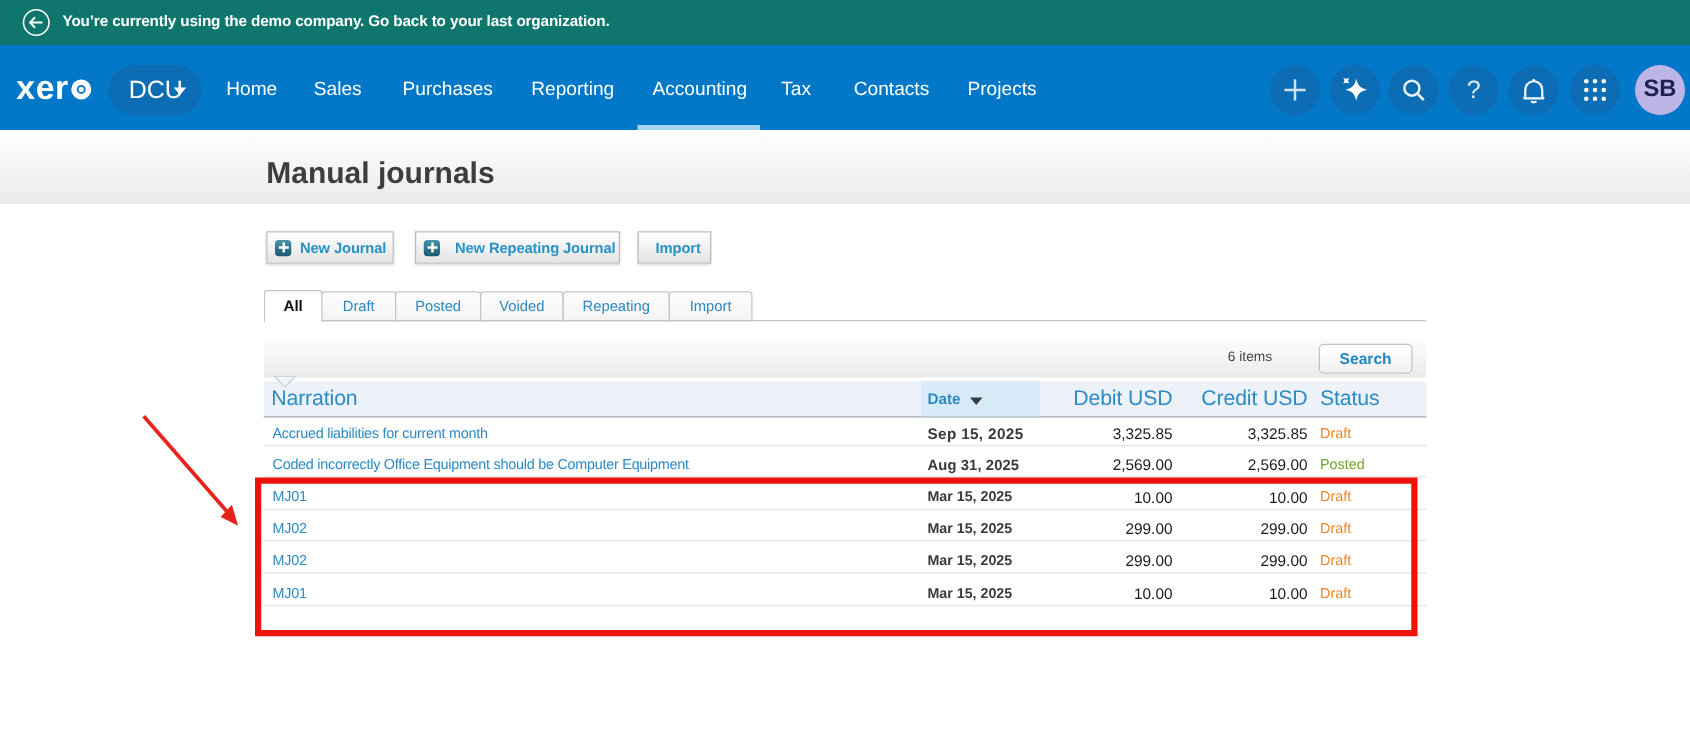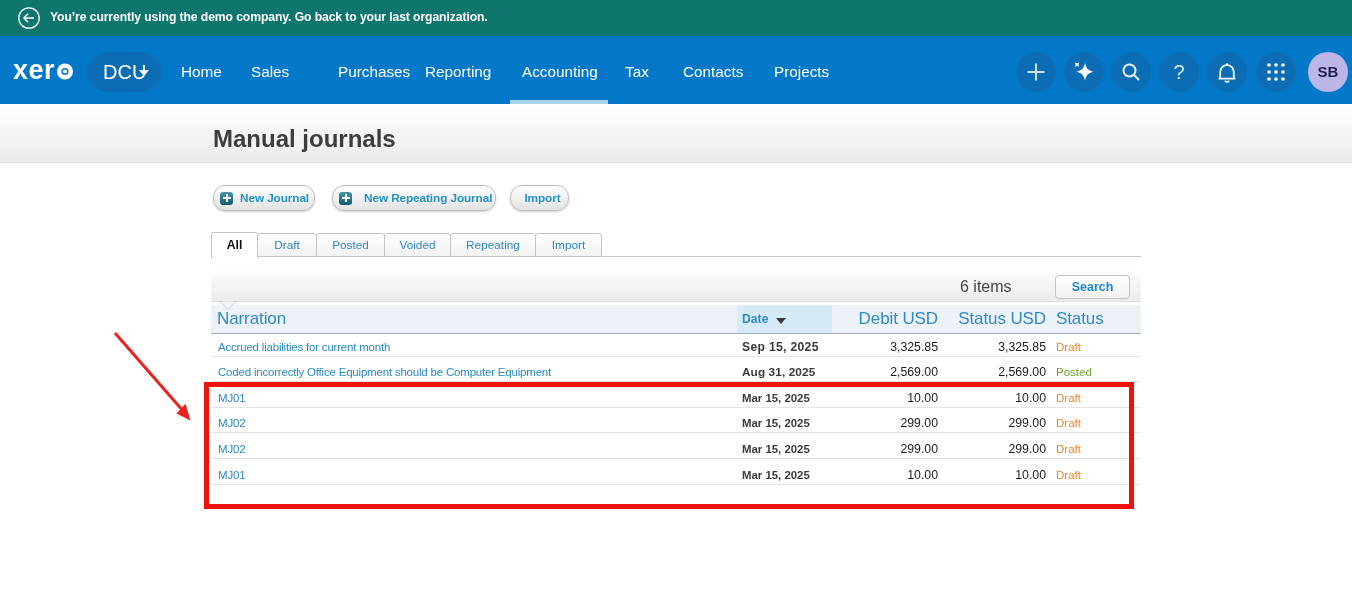--- a/index.html
+++ b/index.html
@@ -26,37 +26,37 @@
     <circle cx="52" cy="19.5" r="5.8" fill="none" stroke="#fff" stroke-width="4.4"></circle>
     <circle cx="52" cy="19.5" r="2.1" fill="#fff"></circle>
   </svg>
 
   <div class="abs" style="left:87px;top:16px;width:74px;height:40px;border-radius:20px;background:#0d6db4"></div>
   <div class="abs" style="left:103px;top:16px;height:40px;line-height:40px;color:#fff;font-size:20px;font-weight:normal">DCU</div>
   <div class="abs" style="left:139px;top:33.5px;width:0;height:0;border-left:5px solid transparent;border-right:5px solid transparent;border-top:6px solid #fff"></div>
 
   <div class="abs menu" style="left:181px">Home</div>
   <div class="abs menu" style="left:251px">Sales</div>
-  <div class="abs menu" style="left:338px">Purchases</div>
+  <div class="abs menu" style="left:322px">Purchases</div>
   <div class="abs menu" style="left:425px">Reporting</div>
   <div class="abs menu" style="left:522px">Accounting</div>
   <div class="abs menu" style="left:625px">Tax</div>
   <div class="abs menu" style="left:683px">Contacts</div>
   <div class="abs menu" style="left:774px">Projects</div>
 
   <div class="abs" style="left:510px;top:64px;width:98px;height:4px;background:#a6d4f2"></div>
 
   <div class="abs circ" style="left:1016px"></div>
   <div class="abs circ" style="left:1063.5px"></div>
   <div class="abs circ" style="left:1111px"></div>
   <div class="abs circ" style="left:1159px"></div>
   <div class="abs circ" style="left:1207px"></div>
   <div class="abs circ" style="left:1256.4px"></div>
   <div class="abs" style="left:1308px;top:16px;width:40px;height:40px;border-radius:50%;background:#bdb5e6"></div>
-  <div class="abs" style="left:1308px;top:16px;width:40px;height:40px;line-height:40px;text-align:center;color:#1d2050;font-size:15px;font-weight:bold">SB</div>
+  <div class="abs" style="left:1308px;top:16px;width:40px;height:40px;line-height:40px;text-align:center;color:#1d2050;font-size:19px;font-weight:bold">SB</div>
 
   <svg class="abs" style="left:1016px;top:16px" width="40" height="40" viewBox="0 0 40 40">
     <line x1="20" y1="11.5" x2="20" y2="28.5" stroke="#cfe2f1" stroke-width="2"></line>
     <line x1="11.5" y1="20" x2="28.5" y2="20" stroke="#cfe2f1" stroke-width="2"></line>
   </svg>
   <svg class="abs" style="left:1063.5px;top:16px" width="40" height="40" viewBox="0 0 40 40">
     <path d="M21 11 C 22.4 16.7 24 18.3 29.6 19.7 C 24 21.1 22.4 22.7 21 28.4 C 19.6 22.7 18 21.1 12.4 19.7 C 18 18.3 19.6 16.7 21 11 Z" fill="#fff"></path>
     <path d="M13 9.2 C 13.6 11.5 14.2 12.1 16.4 12.6 C 14.2 13.1 13.6 13.7 13 16 C 12.4 13.7 11.8 13.1 9.6 12.6 C 11.8 12.1 12.4 11.5 13 9.2 Z" fill="#fff" transform="rotate(45 13 12.6)"></path>
   </svg>
   <svg class="abs" style="left:1111px;top:16px" width="40" height="40" viewBox="0 0 40 40">
@@ -101,33 +101,33 @@
 
 <div class="abs" style="left:211px;top:256px;width:930px;height:1px;background:#c6c6c6"></div>
 <div class="abs tab" style="left:257px;width:60px">Draft</div>
 <div class="abs tab" style="left:316px;width:69px">Posted</div>
 <div class="abs tab" style="left:384px;width:67px">Voided</div>
 <div class="abs tab" style="left:450px;width:86px">Repeating</div>
 <div class="abs tab" style="left:535px;width:67px">Import</div>
 <div class="abs tabactive" style="left:211px;width:47px">All</div>
 
 <div class="abs" style="left:211px;top:271px;width:930px;height:31px;background:linear-gradient(#fcfcfc 0%,#f3f3f3 55%,#ebebeb 100%);border-bottom:1px solid #e0e0e0;border-radius:3px 3px 0 0"></div>
-<div class="abs" style="left:960px;top:271px;width:80px;height:31px;line-height:31px;text-align:left;font-size:16px;color:#444">6 items</div>
+<div class="abs" style="left:960px;top:271px;width:80px;height:31px;line-height:31px;text-align:center;font-size:11px;color:#444">6 items</div>
 <div class="abs" style="left:1055px;top:275px;width:75px;height:24px;background:linear-gradient(#fff,#f1f1f1);border:1px solid #c3c3c3;border-radius:4px;line-height:22px;text-align:center;font-size:12.5px;font-weight:bold;color:#2386c4">Search</div>
 <svg class="abs" style="left:219px;top:301px;z-index:5" width="18" height="10" viewBox="0 0 18 10">
   <path d="M0.5 0 L9 8.5 L17.5 0 Z" fill="#f2f4f5" stroke="#c6cdd3" stroke-width="1"></path>
 </svg>
 
 <div class="abs" style="left:211px;top:305px;width:930px;height:29px;background:#edf2f9;border-bottom:1px solid #a3adb6"></div>
 <div class="abs" style="left:737px;top:305px;width:95px;height:28px;background:#d7eaf8"></div>
 <div class="abs hdr" style="left:217px">Narration</div>
 <div class="abs hdr" style="left:742px;font-weight:bold;font-size:12.2px;letter-spacing:0">Date</div>
 <div class="abs" style="left:776px;top:318px;width:0;height:0;border-left:5px solid transparent;border-right:5px solid transparent;border-top:6px solid #3a3a3a"></div>
 <div class="abs hdr" style="left:811px;width:127px;text-align:right">Debit USD</div>
-<div class="abs hdr" style="left:919px;width:127px;text-align:right">Status USD</div>
+<div class="abs hdr" style="left:919px;width:127px;text-align:right">Credit USD</div>
 <div class="abs hdr" style="left:1056px">Status</div>
 
 <div id="rows">
 <div class="row" style="top:334.5px">
       <span class="c1">Accrued liabilities for current month</span>
       <span class="c2">Sep 15, 2025</span>
       <span class="c3">3,325.85</span>
       <span class="c4">3,325.85</span>
       <span class="c5 draft">Draft</span>
     </div>
@@ -170,21 +170,21 @@
 
 <div class="abs" style="left:204px;top:382px;width:930px;height:127px;border:5px solid #ee120b"></div>
 <svg class="abs" style="left:105px;top:323px" width="100" height="110" viewBox="0 0 100 110">
   <line x1="10" y1="10" x2="79" y2="89" stroke="#e8231b" stroke-width="3"></line>
   <path d="M85.5 97.5 L71.5 90.5 L80.5 80.8 Z" fill="#e8231b"></path>
 </svg>
 
 <style>
 .menu{top:0;height:68px;line-height:71px;color:#fff;font-size:15.3px}
 .circ{top:16px;width:40px;height:40px;border-radius:50%;background:#0d6db4}
-.btn{height:26px;border:1px solid #bdbdbd;border-radius:12px;background:linear-gradient(#ffffff,#e3e3e3);box-shadow:0 1px 2px rgba(0,0,0,.18);display:flex;align-items:center;padding-left:6px}
+.btn{height:26px;border:1px solid #bdbdbd;border-radius:0;background:linear-gradient(#ffffff,#e3e3e3);box-shadow:0 1px 2px rgba(0,0,0,.18);display:flex;align-items:center;padding-left:6px}
 .plus{width:13px;height:13px;border-radius:3px;background:linear-gradient(#4a94ab,#14596f);position:relative;flex:0 0 13px}
 .plus::before{content:"";position:absolute;left:2.5px;top:5.5px;width:8px;height:2px;background:#fff}
 .plus::after{content:"";position:absolute;left:5.5px;top:2.5px;width:2px;height:8px;background:#fff}
 .btxt{font-size:11.8px;font-weight:bold;color:#2593c8;white-space:nowrap;letter-spacing:-0.1px}
 .tab{top:233px;height:24px;border:1px solid #c4c4c4;border-radius:3px 3px 0 0;background:linear-gradient(#fdfdfd,#f3f3f3);line-height:23px;text-align:center;font-size:11.8px;color:#2b87c3}
 .tabactive{top:232px;height:26px;background:#fff;border:1px solid #c4c4c4;border-bottom:none;border-radius:3px 3px 0 0;line-height:24px;text-align:center;font-size:12.2px;font-weight:bold;color:#111;z-index:3}
 .hdr{top:305px;height:29px;line-height:28px;font-size:17px;letter-spacing:-0.1px;color:#2e8bc4}
 .row{position:absolute;left:211px;width:930px;height:22px;border-bottom:1px solid #e4e4e4;font-size:11.5px;letter-spacing:-0.2px}
 .row span{position:absolute;top:0;height:25.6px;line-height:25px;white-space:nowrap}
 .c1{left:7px;color:#2b8ac4}

